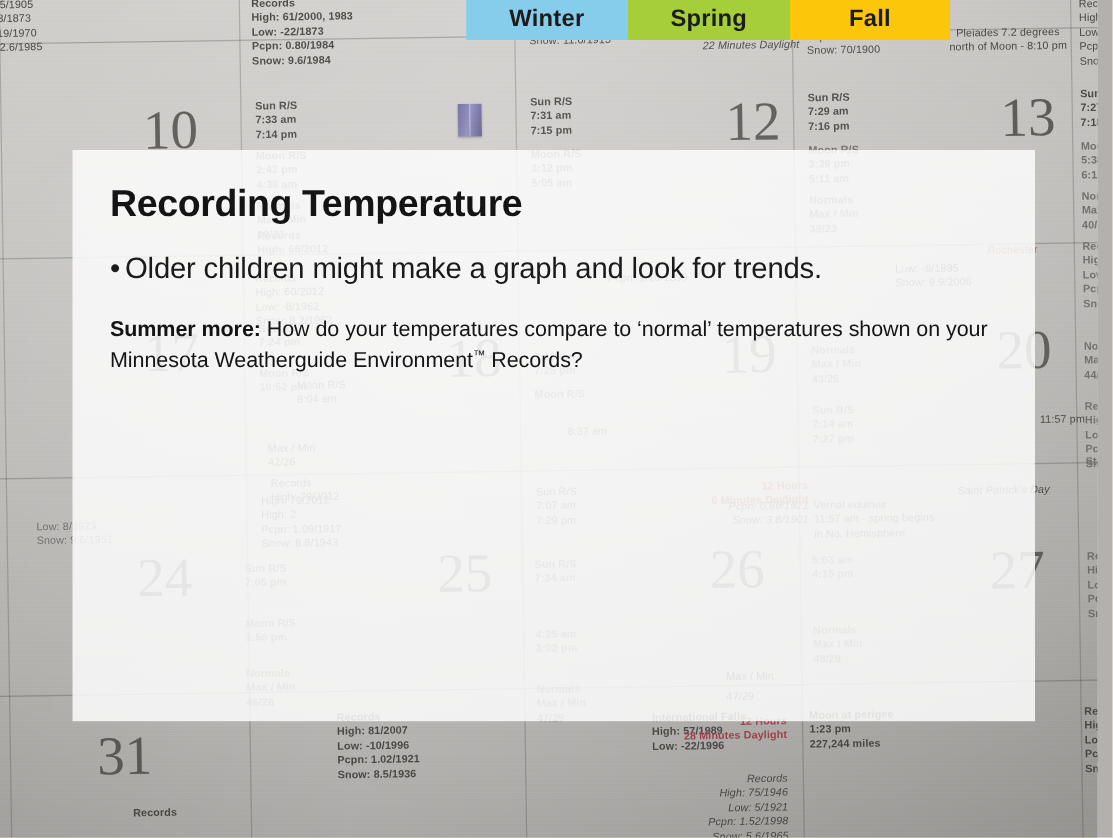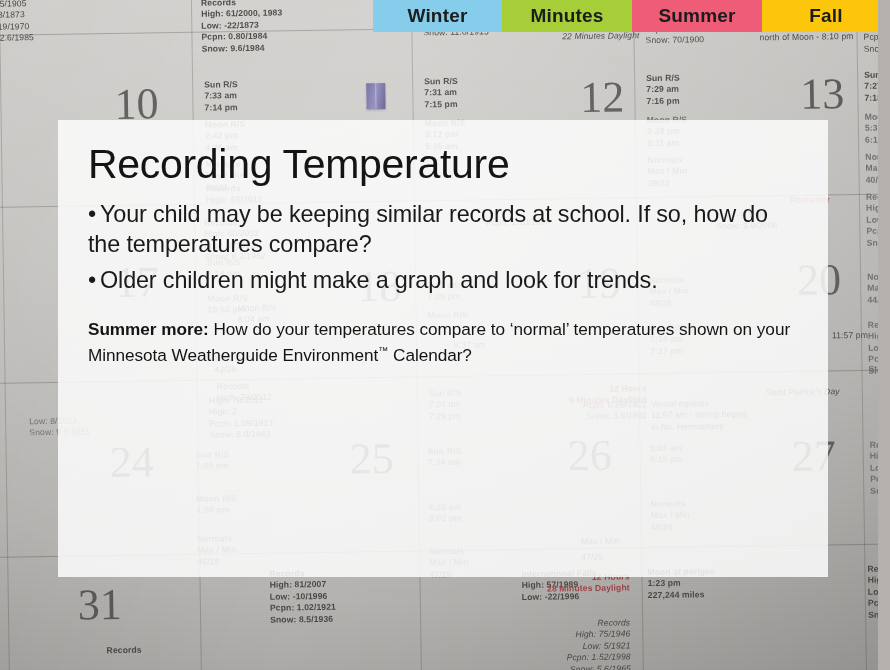--- a/index.html
+++ b/index.html
@@ -90,21 +90,21 @@
 
   
   .content-panel{
     position:absolute;left:58px;top:120px;width:770px;height:457px;
     background:rgba(252,252,252,0.86);
     z-index:20;
   }
   .panel-inner{position:relative;padding:22px 26px 0 30px;}
 
   .slide-title{
-    font-size:41px;font-weight:normal;color:#141414;
+    font-size:30px;font-weight:bold;color:#141414;
     line-height:44px;letter-spacing:-0.3px;
     margin:0 0 14px 0;
   }
   .bullets{margin:0;padding:0;list-style:none;}
   .bullet{
     font-size:23.4px;line-height:29.5px;color:#1a1a1a;
     margin:0 0 7px 0;
     letter-spacing:-0.15px;
   }
   .bullet .dot{margin-right:4px;}
@@ -347,42 +347,36 @@
   </div>
 
   <div class="vig"></div>
   <div class="grain"></div>
 
   <div class="season-bar">
     <div class="season-tab tab-winter">
       <span>Winter</span>
     </div>
     <div class="season-tab tab-spring">
-      <span>Minutes</span>
-    </div>
-    <div class="season-tab tab-summer">
-      <span>Summer</span>
+      <span>Spring</span>
     </div>
     <div class="season-tab tab-fall">
       <span>Fall</span>
     </div>
   </div>
 
   <div class="content-panel">
     <div class="panel-inner">
       <h1 class="slide-title">Recording Temperature</h1>
 
       <ul class="bullets">
         <li class="bullet">
-          <span class="dot">•</span><span>Your child may be keeping similar records at school. If so, how do the temperatures compare?</span>
-        </li>
-        <li class="bullet">
           <span class="dot">•</span><span>Older children might make a graph and look for trends.</span>
         </li>
       </ul>
 
       <div class="learn-block">
-        <span class="learn-label">Summer more:</span><span> How do your temperatures compare to ‘normal’ temperatures shown on your Minnesota Weatherguide Environment</span><span class="tm">™</span><span> Calendar?</span>
+        <span class="learn-label">Summer more:</span><span> How do your temperatures compare to ‘normal’ temperatures shown on your Minnesota Weatherguide Environment</span><span class="tm">™</span><span> Records?</span>
       </div>
     </div>
   </div>
 
 </div>
 
 </body></html>

